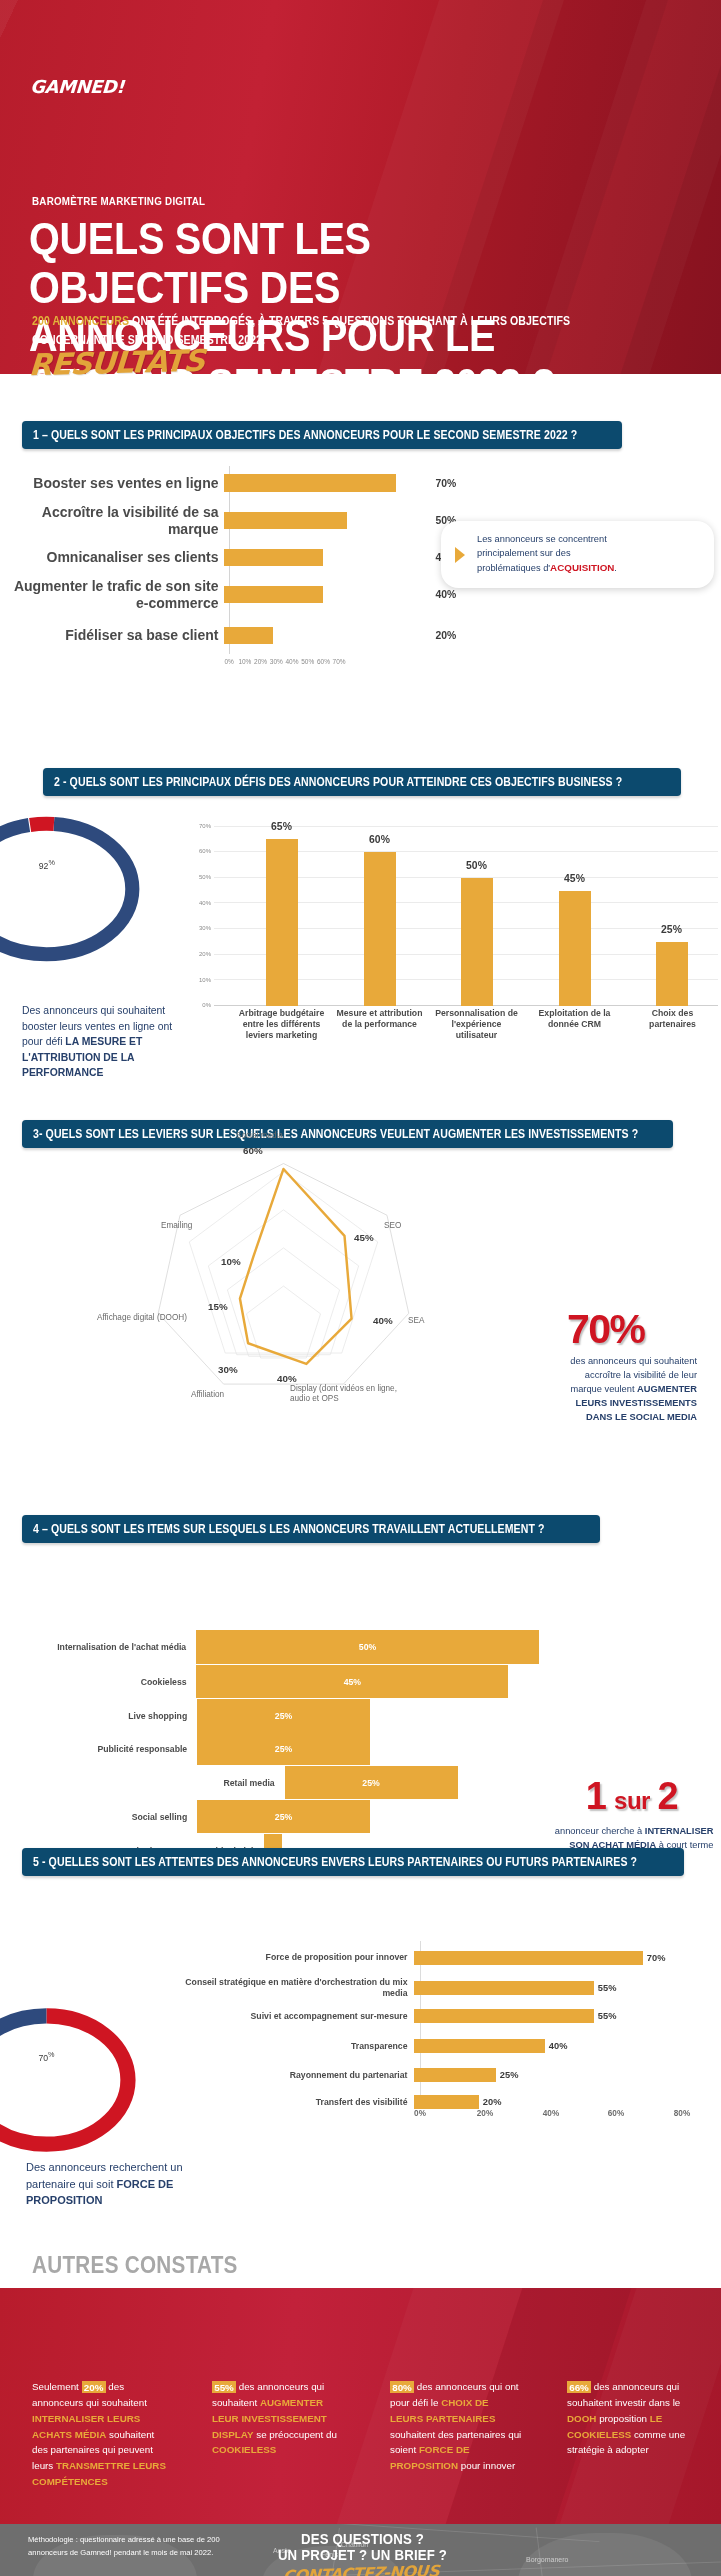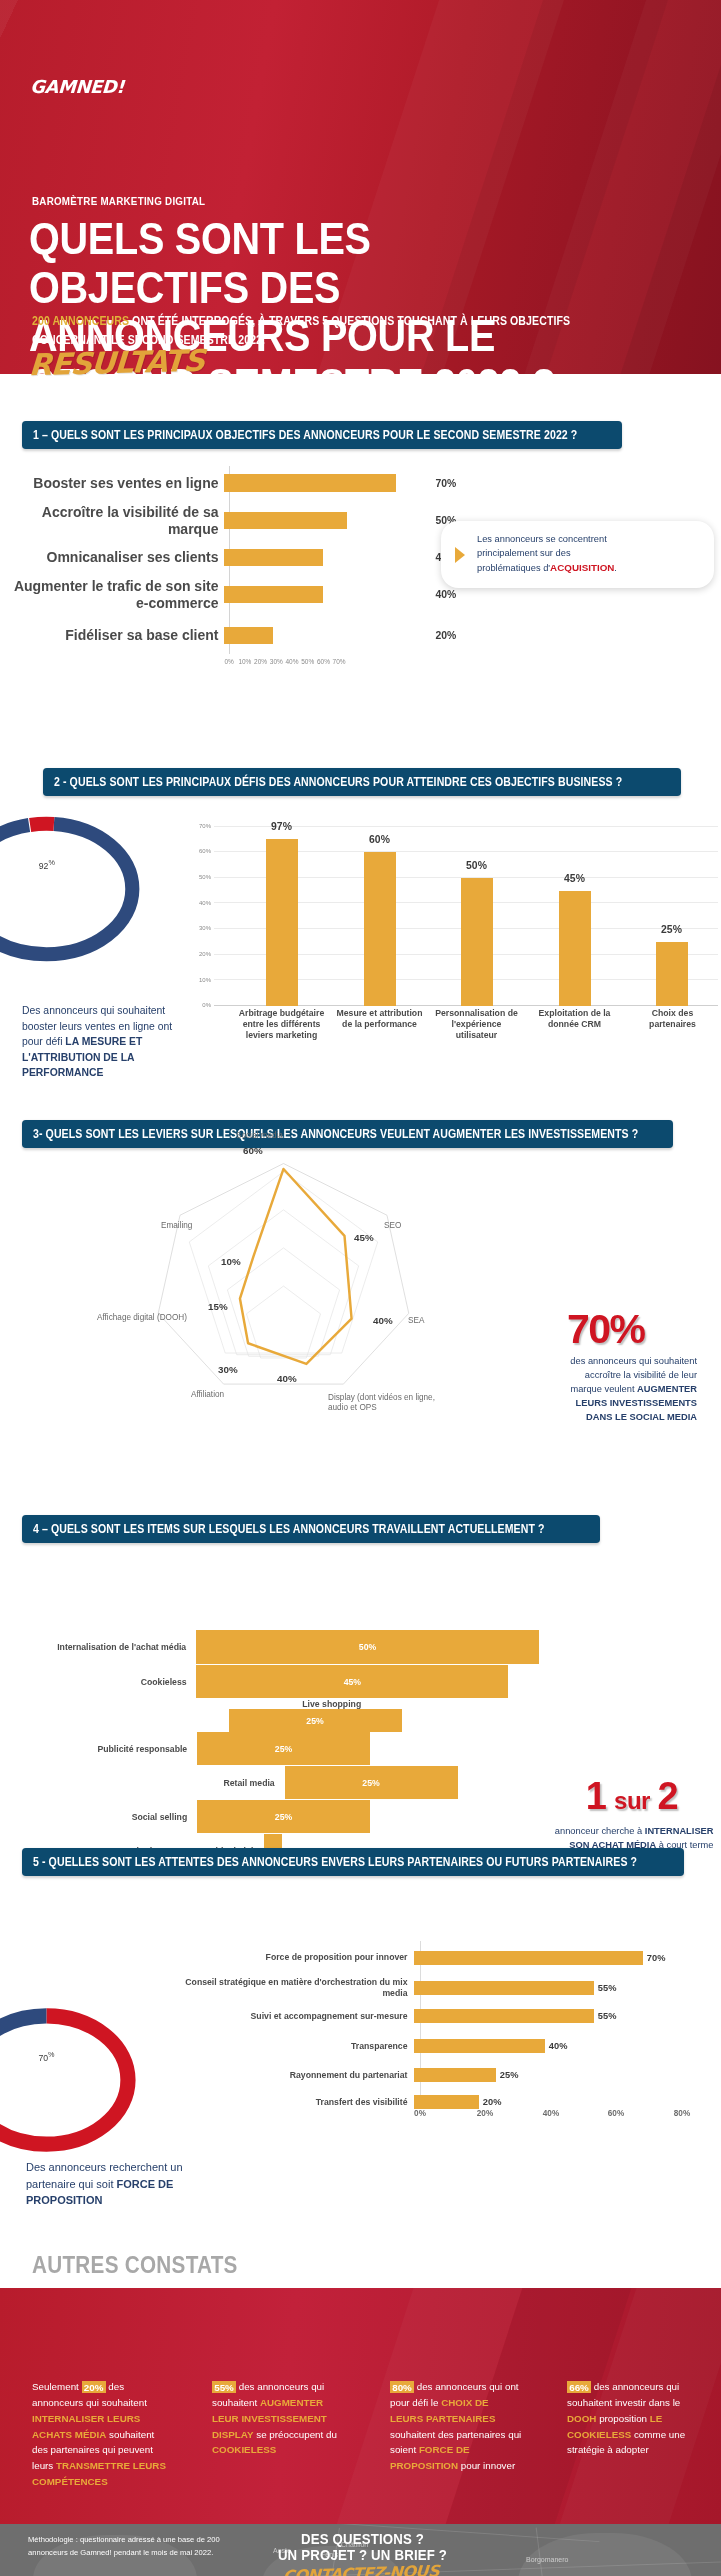--- a/index.html
+++ b/index.html
@@ -290,21 +290,21 @@
   <div class="ylab" style="top:47px">60%</div>
   <div class="ylab" style="top:73px">50%</div>
   <div class="ylab" style="top:99px">40%</div>
   <div class="ylab" style="top:124px">30%</div>
   <div class="ylab" style="top:150px">20%</div>
   <div class="ylab" style="top:176px">10%</div>
   <div class="ylab" style="top:201px">0%</div>
 
   <div class="s2-col" style="left:78px; height:167px;">
     <div class="bar" style="height:167px"></div>
-    <div class="v" style="top:-17.4px">97%</div>
+    <div class="v" style="top:-17.4px">65%</div>
   </div>
   <div class="s2-col" style="left:176px; height:154px;">
     <div class="bar" style="height:154px"></div>
     <div class="v" style="top:-17.4px">60%</div>
   </div>
   <div class="s2-col" style="left:273px; height:128px;">
     <div class="bar" style="height:128px"></div>
     <div class="v" style="top:-17.4px">50%</div>
   </div>
   <div class="s2-col" style="left:371px; height:115px;">
@@ -343,21 +343,21 @@
 
   <div class="radar-lbl" style="left:176px; top:-8.2px;">Social media</div>
   <div class="radar-val" style="left:183px; top:5.5px;">60%</div>
 
   <div class="radar-lbl" style="left:324px; top:82px;">SEO</div>
   <div class="radar-val" style="left:294px; top:93px;">45%</div>
 
   <div class="radar-lbl" style="left:348px; top:177px;">SEA</div>
   <div class="radar-val" style="left:313px; top:176px;">40%</div>
 
-  <div class="radar-lbl" style="left:230px; top:254px; width:109px;margin-left:38px;">Display (dont vidéos en ligne, audio et OPS</div>
+  <div class="radar-lbl" style="left:230px; top:245px; width:109px;">Display (dont vidéos en ligne, audio et OPS</div>
   <div class="radar-val" style="left:217px; top:234px;">40%</div>
 
   <div class="radar-lbl" style="left:131px; top:251px;">Affiliation</div>
   <div class="radar-val" style="left:158px; top:225px;">30%</div>
 
   <div class="radar-lbl" style="left:37px; top:174px;">Affichage digital (DOOH)</div>
   <div class="radar-val" style="left:148px; top:162px;">15%</div>
 
   <div class="radar-lbl" style="left:101px; top:82px;">Emailing</div>
   <div class="radar-val" style="left:161px; top:117px;">10%</div>
@@ -374,21 +374,21 @@
 
 <div id="s4">
   <div class="f-row" style="top:0px; height:34px;">
     <div class="lab">Internalisation de l'achat média</div>
     <div class="bar" style="width:343px; height:34px;">50%</div>
   </div>
   <div class="f-row" style="top:35px; height:33px; padding-left:17.4px;">
     <div class="lab" style="width:179px">Cookieless</div>
     <div class="bar" style="width:312px; height:33px;">45%</div>
   </div>
-  <div class="f-row" style="top:69px; height:33px; padding-left:85px;flex-direction:column;">
+  <div class="f-row" style="top:69px; height:33px; padding-left:85px;">
     <div class="lab" style="width:112px">Live shopping</div>
     <div class="bar" style="width:173px; height:33px;">25%</div>
   </div>
   <div class="f-row" style="top:102px; height:33px; padding-left:85px;">
     <div class="lab" style="width:112px">Publicité responsable</div>
     <div class="bar" style="width:173px; height:33px;">25%</div>
   </div>
   <div class="f-row" style="top:136px; height:33px; padding-left:85px;justify-content:center;">
     <div class="lab" style="width:112px">Retail media</div>
     <div class="bar" style="width:173px; height:33px;">25%</div>

